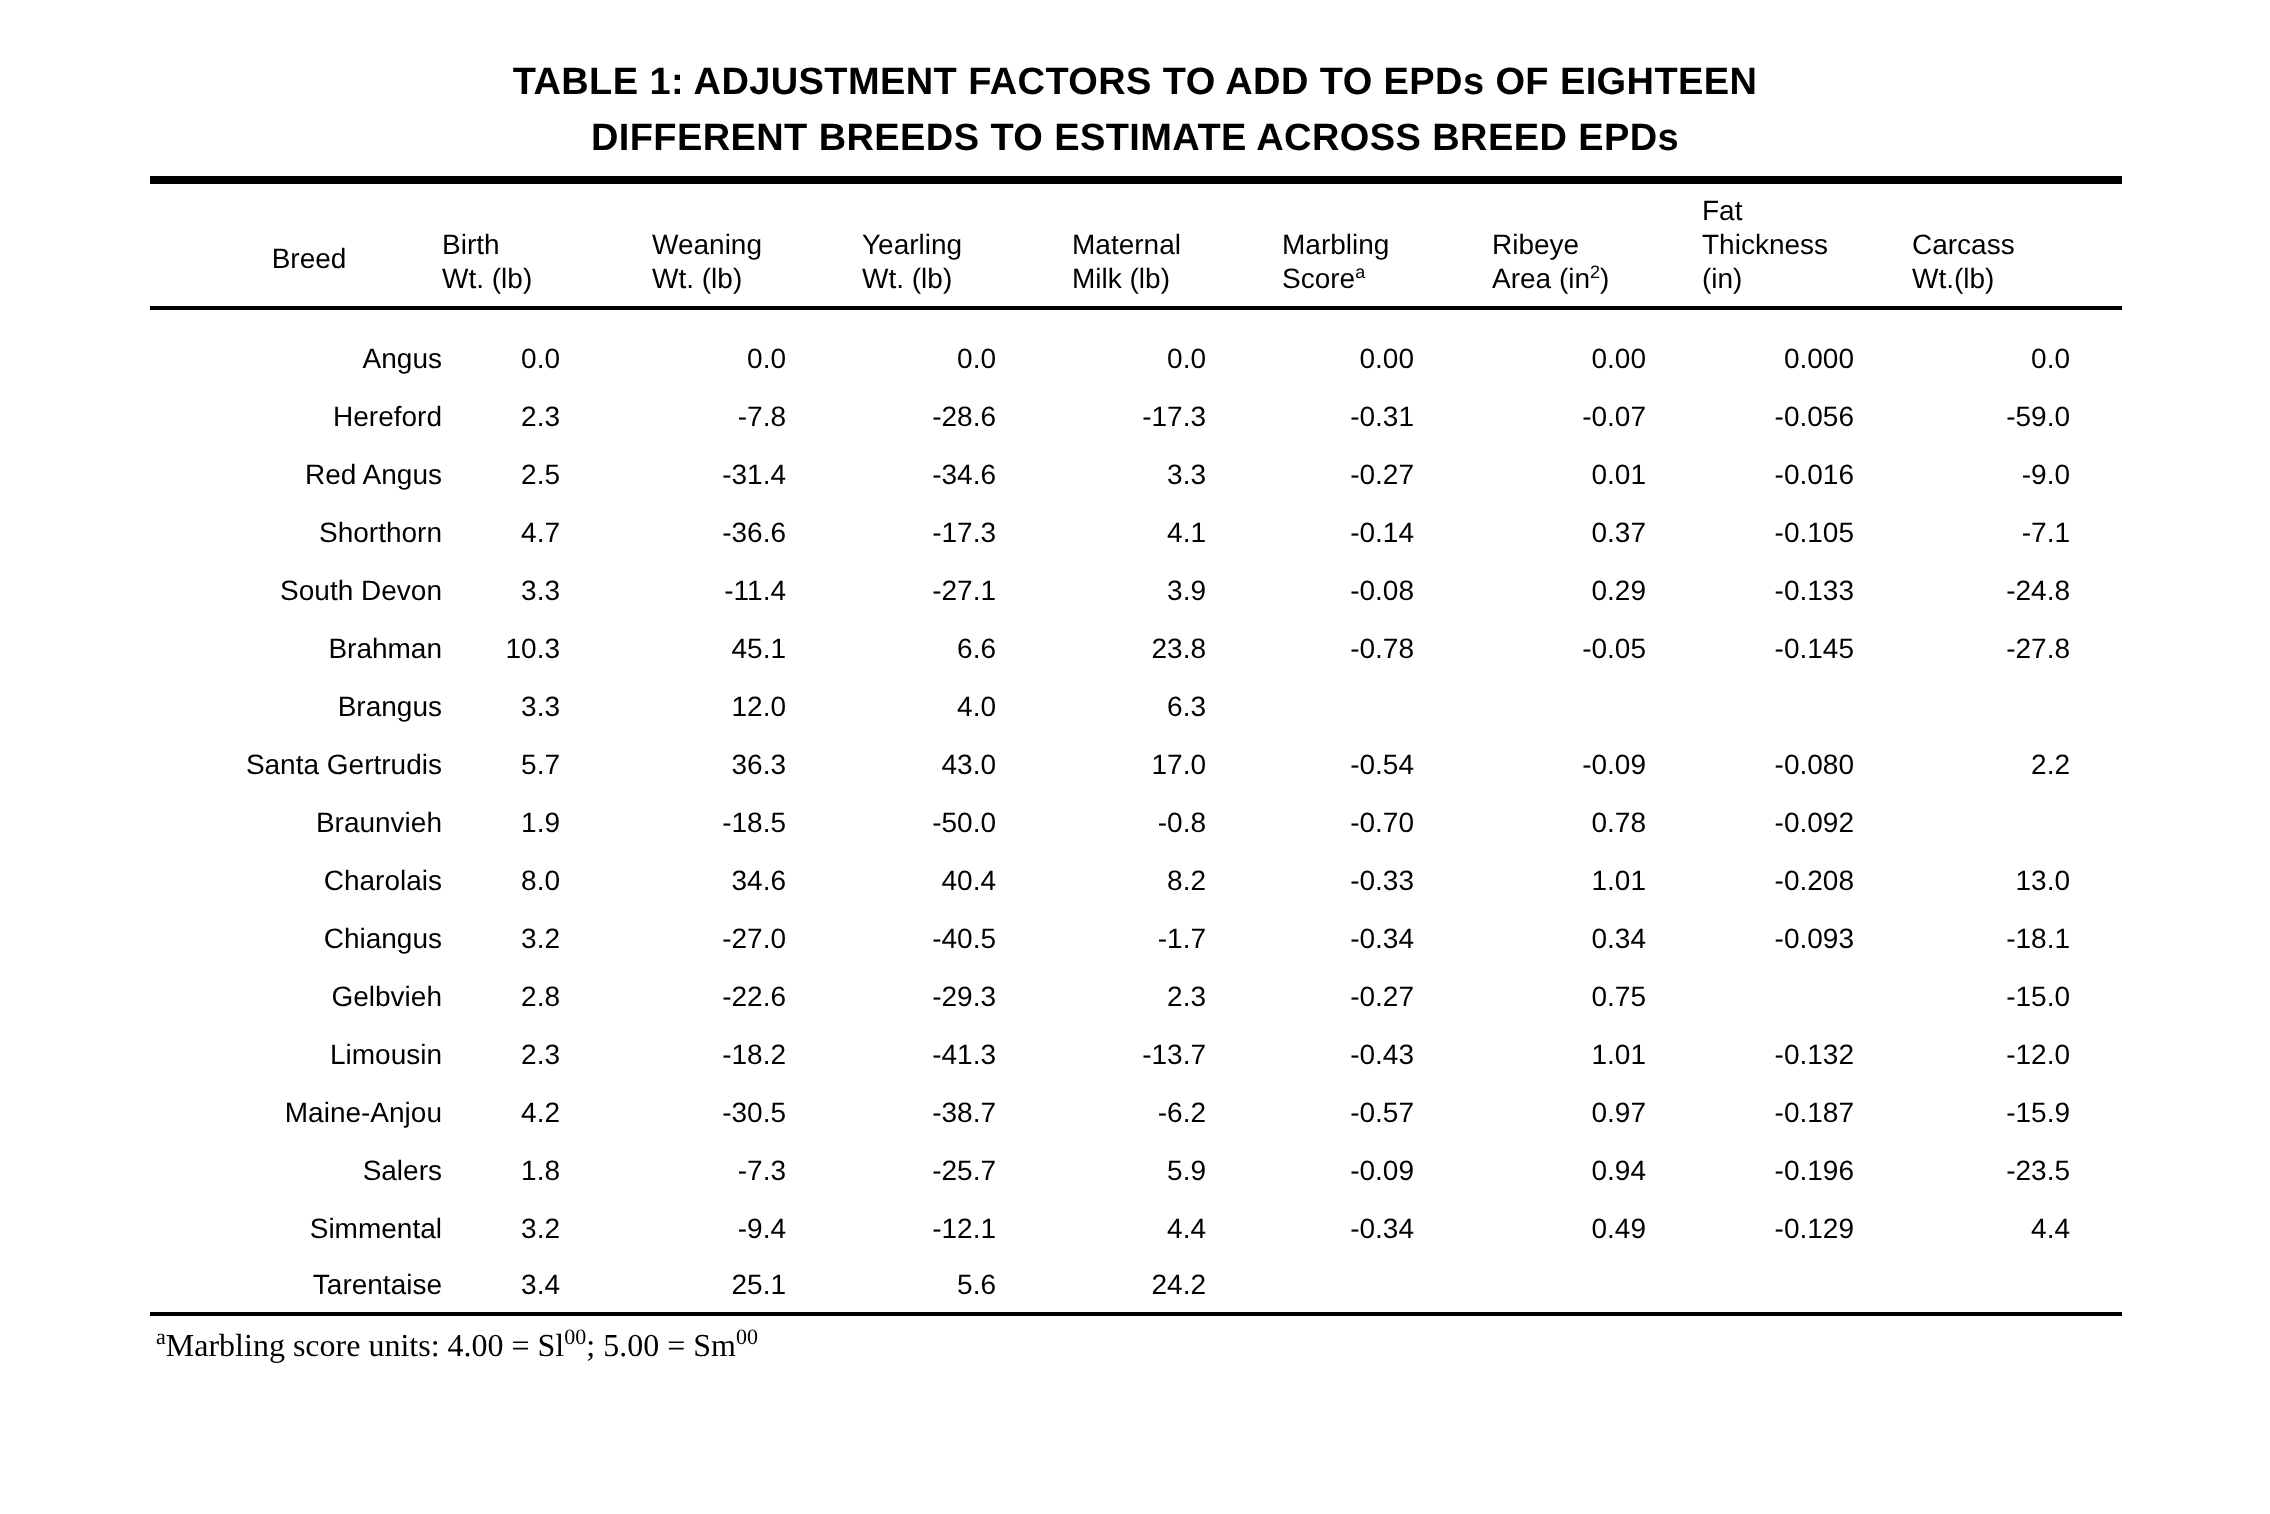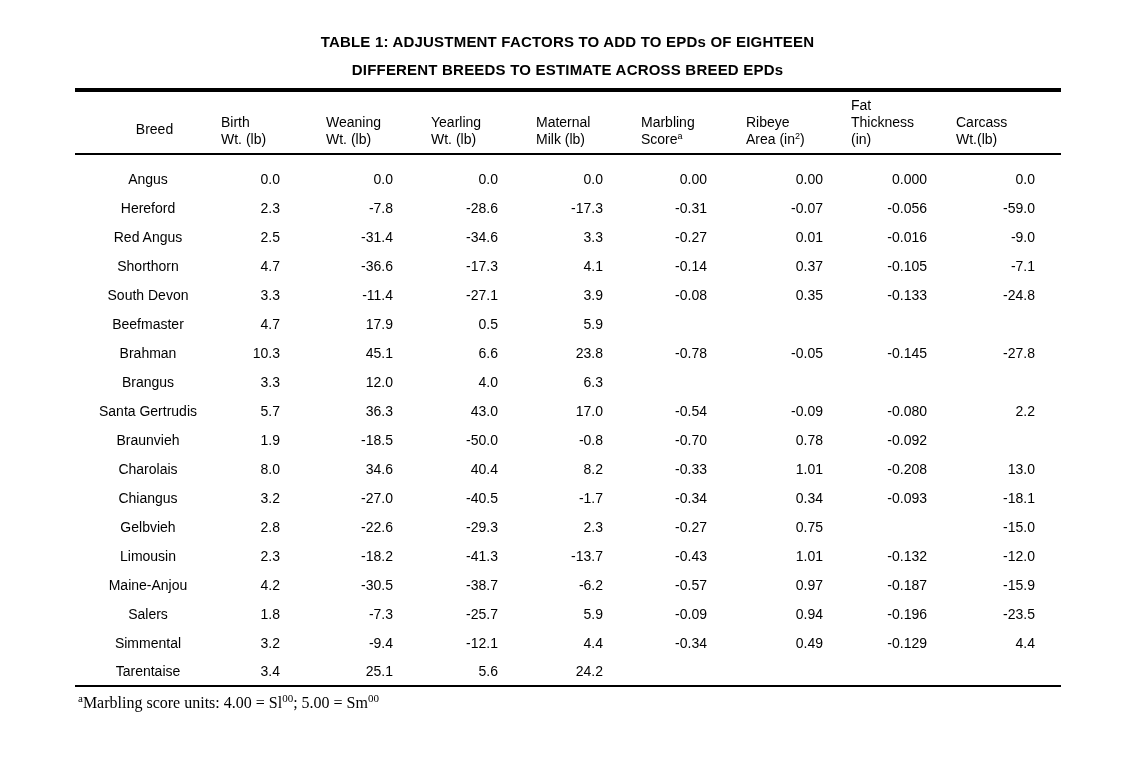--- a/index.html
+++ b/index.html
@@ -14,21 +14,21 @@
   }
   .page {
     position: relative;
     width: 1135px;
     height: 757px;
   }
   .doc-title {
     margin-top: 28px;
     text-align: center;
     font-weight: 700;
-    font-size: 15px;
+    font-size: 19px;
     line-height: 28px;
     letter-spacing: 0.2px;
   }
   .table-block {
     margin: 4px 0 0 75px;
     width: 986px;
   }
   .rule-double {
     height: 2px;
     border-top: 2px solid #000;
@@ -57,21 +57,21 @@
     padding-bottom: 15px;
   }
   table.epd td {
     font-size: 14px;
     height: 29px;
     padding: 0;
     vertical-align: middle;
     white-space: nowrap;
   }
   table.epd tbody tr:first-child td { padding-top: 10px; height: 39px; }
-  td.breed-cell { text-align: center; padding-left: 13px; }
+  td.breed-cell { text-align: right; padding-left: 13px; }
   td.num-cell   { text-align: right; }
   table.epd td:nth-child(2) { padding-right: 46px; }
   table.epd td:nth-child(3) { padding-right: 38px; }
   table.epd td:nth-child(4) { padding-right: 38px; }
   table.epd td:nth-child(5) { padding-right: 38px; }
   table.epd td:nth-child(6) { padding-right: 39px; }
   table.epd td:nth-child(7) { padding-right: 28px; }
   table.epd td:nth-child(8) { padding-right: 29px; text-align: right; }
   table.epd td:nth-child(9) { padding-right: 26px; }
   table.epd sup {
@@ -177,34 +177,23 @@
             <td class="num-cell">-0.105</td>
             <td class="num-cell">-7.1</td>
           </tr>
           <tr>
             <td class="breed-cell">South Devon</td>
             <td class="num-cell">3.3</td>
             <td class="num-cell">-11.4</td>
             <td class="num-cell">-27.1</td>
             <td class="num-cell">3.9</td>
             <td class="num-cell">-0.08</td>
-            <td class="num-cell">0.35</td>
+            <td class="num-cell">0.29</td>
             <td class="num-cell">-0.133</td>
             <td class="num-cell">-24.8</td>
-          </tr>
-          <tr>
-            <td class="breed-cell">Beefmaster</td>
-            <td class="num-cell">4.7</td>
-            <td class="num-cell">17.9</td>
-            <td class="num-cell">0.5</td>
-            <td class="num-cell">5.9</td>
-            <td class="num-cell"></td>
-            <td class="num-cell"></td>
-            <td class="num-cell"></td>
-            <td class="num-cell"></td>
           </tr>
           <tr>
             <td class="breed-cell">Brahman</td>
             <td class="num-cell">10.3</td>
             <td class="num-cell">45.1</td>
             <td class="num-cell">6.6</td>
             <td class="num-cell">23.8</td>
             <td class="num-cell">-0.78</td>
             <td class="num-cell">-0.05</td>
             <td class="num-cell">-0.145</td>

